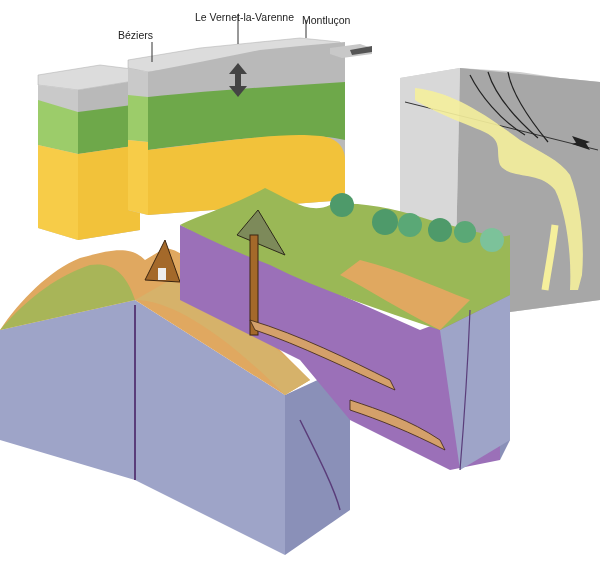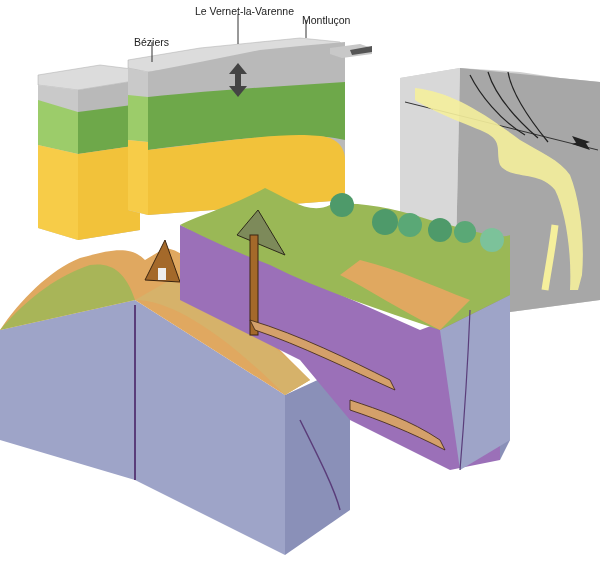--- a/index.html
+++ b/index.html
@@ -104,15 +104,15 @@
       <polygon points="237,235 258,210 285,255" fill="#7d8a5a" stroke="#2e2a1a" stroke-width="1"></polygon>
       <rect x="250" y="235" width="8" height="100" fill="#a4692a" stroke="#3b2410" stroke-width="1"></rect>
     </g>
 
     <path d="M250,320 C300,335 350,360 390,380 L395,390 C350,370 300,345 255,330 Z" fill="#d4a06a" stroke="#3b2410" stroke-width="0.8"></path>
     <path d="M350,400 C380,410 410,420 440,440 L445,450 C410,432 380,420 350,410 Z" fill="#d4a06a" stroke="#3b2410" stroke-width="0.8"></path>
     <path d="M470,310 C468,360 465,410 460,470" stroke="#5a3d7a" stroke-width="1.2" fill="none"></path>
   </g>
 </svg>
 
-<div class="label" style="left:134px;top:29px;margin-top:7px;">Béziers</div>
-<div class="label" style="left:195px;top:5px;">Le Vernet-la-Varenne</div>
+<div class="label" style="left:118px;top:29px;">Béziers</div>
+<div class="label" style="left:195px;top:11px;">Le Vernet-la-Varenne</div>
 <div class="label" style="left:302px;top:14px;">Montluçon</div>
 
 </body></html>

